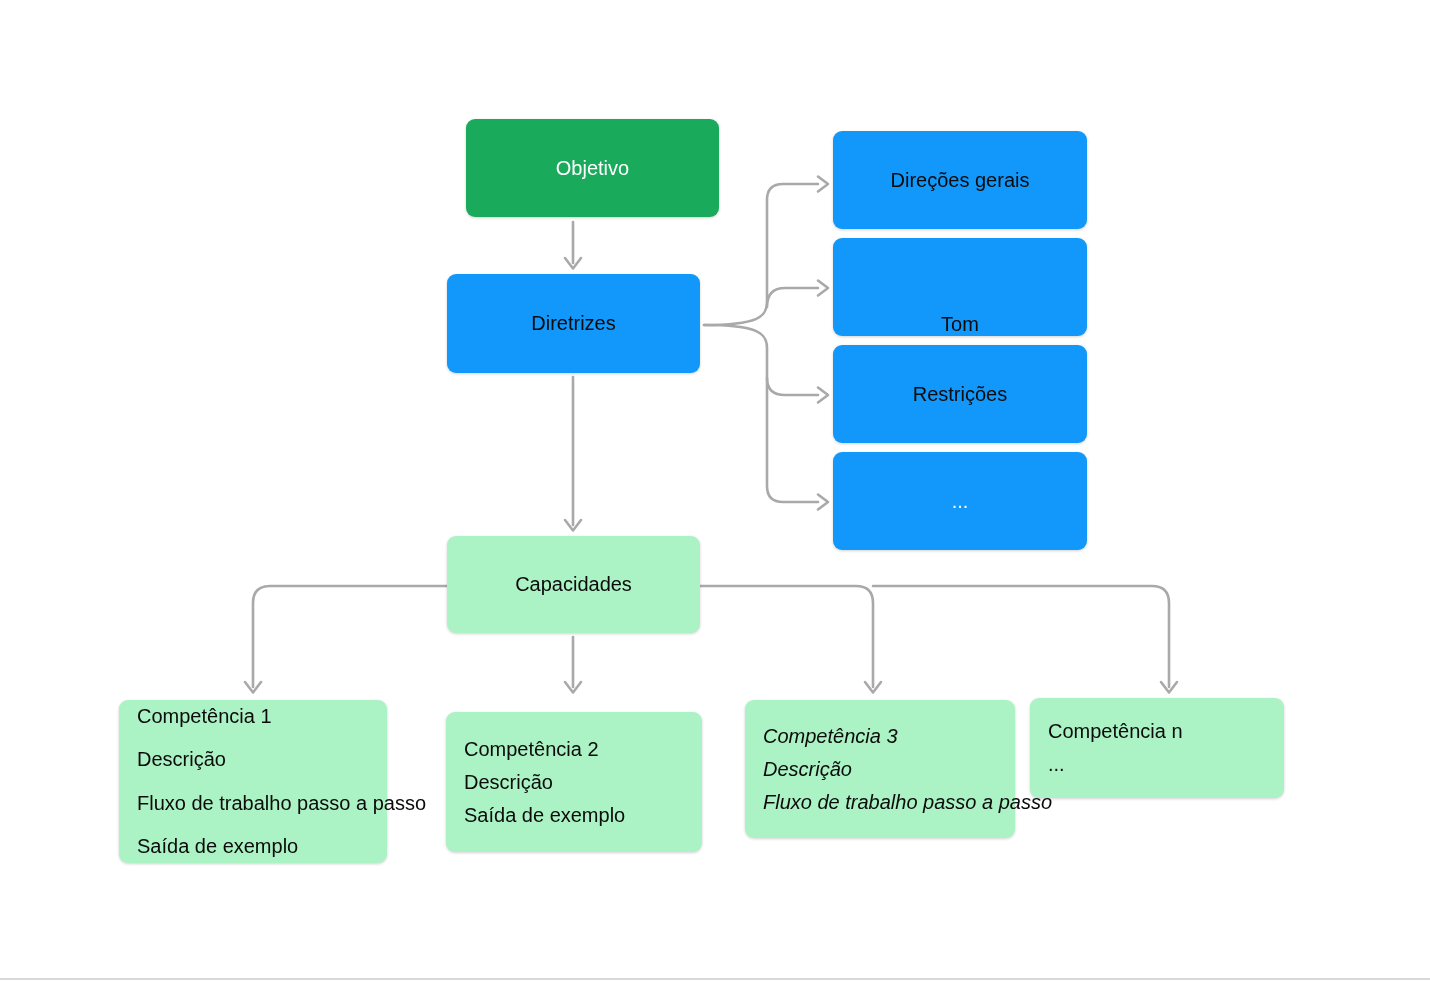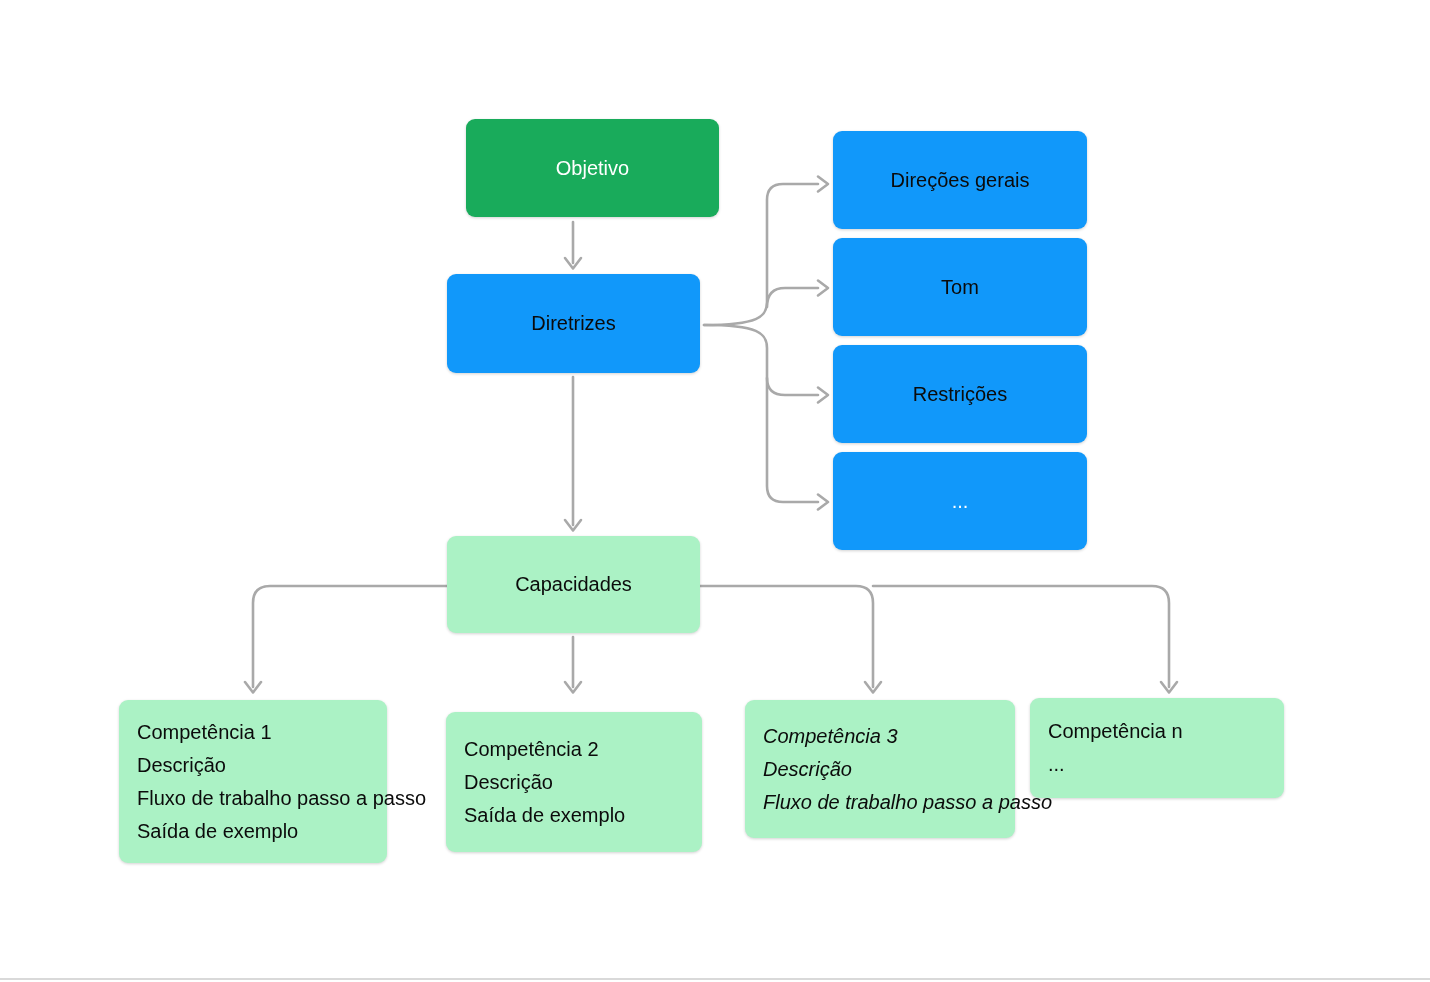--- a/index.html
+++ b/index.html
@@ -117,37 +117,37 @@
   </div>
 
   <div class="node blue" style="left:447px; top:274px; width:253px; height:99px;">
     <span>Diretrizes</span>
   </div>
 
   <div class="node blue" style="left:833px; top:131px; width:254px; height:98px;">
     <span>Direções gerais</span>
   </div>
 
-  <div class="node blue" style="left:833px; top:238px; width:254px; height:98px;">
+  <div class="node blue" style="left:833px; top:238px; width:254px; height:98px;align-items:flex-end;">
     <span>Tom</span>
   </div>
 
   <div class="node blue" style="left:833px; top:345px; width:254px; height:98px;">
     <span>Restrições</span>
   </div>
 
   <div class="node blue light-text" style="left:833px; top:452px; width:254px; height:98px;">
     <span>...</span>
   </div>
 
   <div class="node lgreen" style="left:447px; top:536px; width:253px; height:97px;">
     <span>Capacidades</span>
   </div>
 
-  <div class="node lgreen multiline" style="left:119px; top:700px; width:268px; height:163px;">
+  <div class="node lgreen multiline" style="left:119px; top:700px; width:268px; height:163px;justify-content:space-between;">
     <span>Competência 1</span>
     <span>Descrição</span>
     <span>Fluxo de trabalho passo a passo</span>
     <span>Saída de exemplo</span>
   </div>
 
   <div class="node lgreen multiline" style="left:446px; top:712px; width:256px; height:140px;">
     <span>Competência 2</span>
     <span>Descrição</span>
     <span>Saída de exemplo</span>

